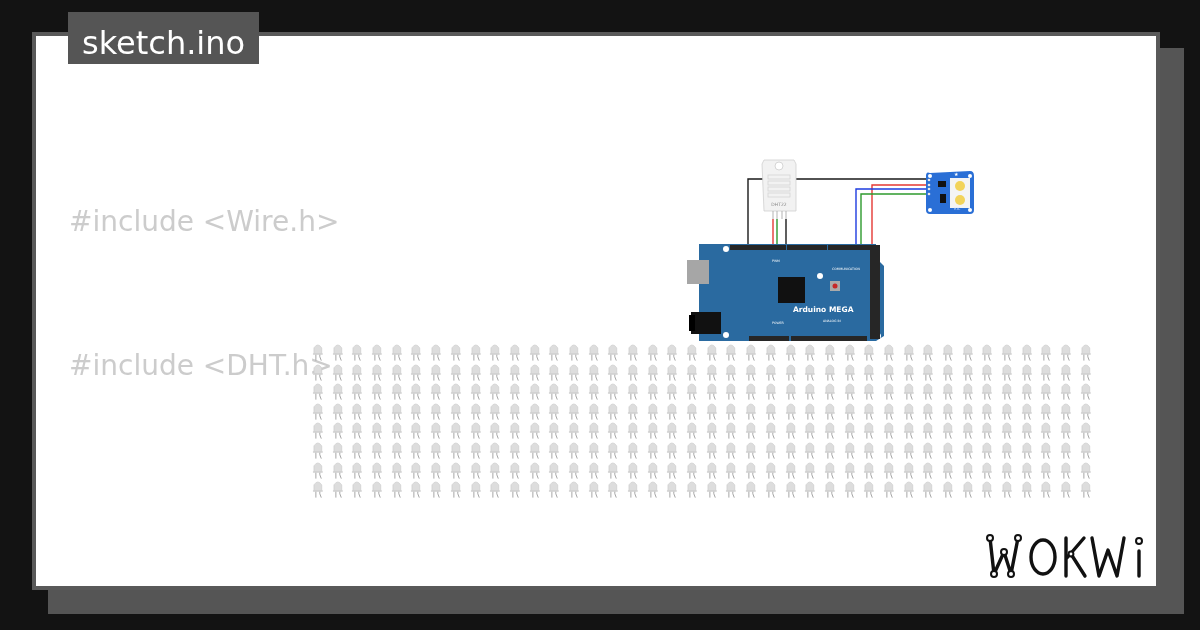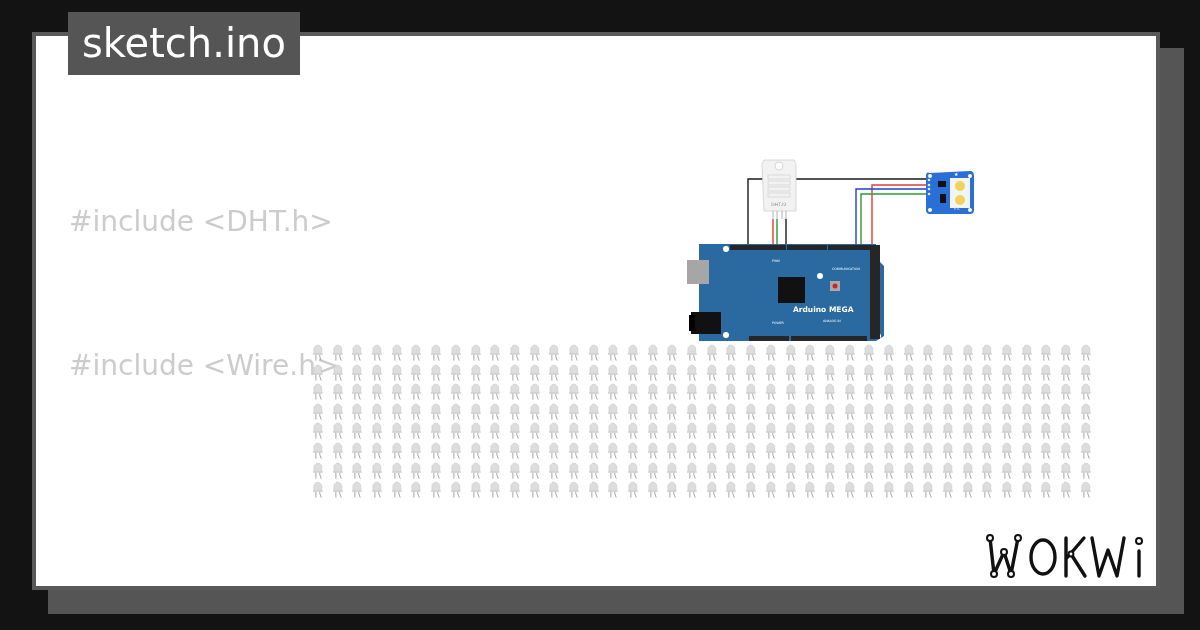--- a/index.html
+++ b/index.html
@@ -11,22 +11,22 @@
   .card-shadow {
     position: absolute; left: 48px; top: 48px; width: 1136px; height: 566px;
     background: #555555;
   }
   .card {
     position: absolute; left: 32px; top: 32px; width: 1128px; height: 558px;
     background: #ffffff; border: 4px solid #595959; box-sizing: border-box;
     overflow: hidden;
   }
   .file-label {
-    position: absolute; left: 68px; top: 12px; height: 63px; padding: 0 14px;
-    background: #555555; color: #ffffff; font-size: 40px; line-height: 63px;
+    position: absolute; left: 68px; top: 12px; height: 52px; padding: 0 14px;
+    background: #555555; color: #ffffff; font-size: 32px; line-height: 63px;
     font-family: "DejaVu Sans", sans-serif; letter-spacing: 0px;
     box-sizing: border-box; z-index: 5;
   }
   .code {
     position: absolute; left: 33px; top: 66px; margin: 0;
     font-family: "DejaVu Sans", sans-serif; font-size: 28px;
     line-height: 48px; color: #cccccc; white-space: pre;
   }
   .code-line { display: block; height: 48px; }
   .led-grid {
@@ -38,22 +38,22 @@
   .circuit { position: absolute; left: 600px; top: 80px; }
   .logo { position: absolute; left: 942px; top: 490px; }
 </style>
 </head>
 <body>
 
 <div class="card-shadow"></div>
 
 <div class="card">
   <div class="code">
+    <span class="code-line">#include &lt;Wire.h&gt;</span>
     <span class="code-line">#include &lt;DHT.h&gt;</span>
-    <span class="code-line">#include &lt;Wire.h&gt;</span>
     <span class="code-line"></span>
     
     
     
     
     
     
     
     
   </div>

